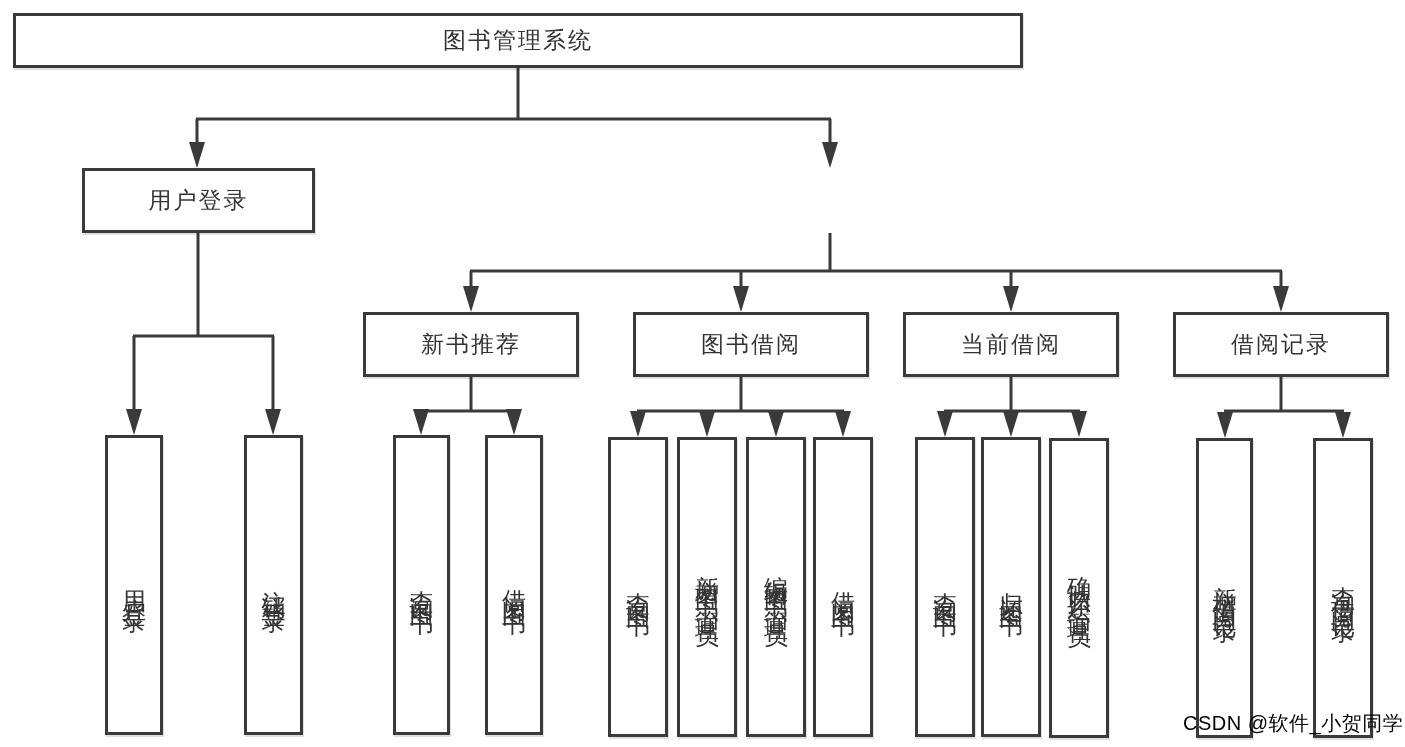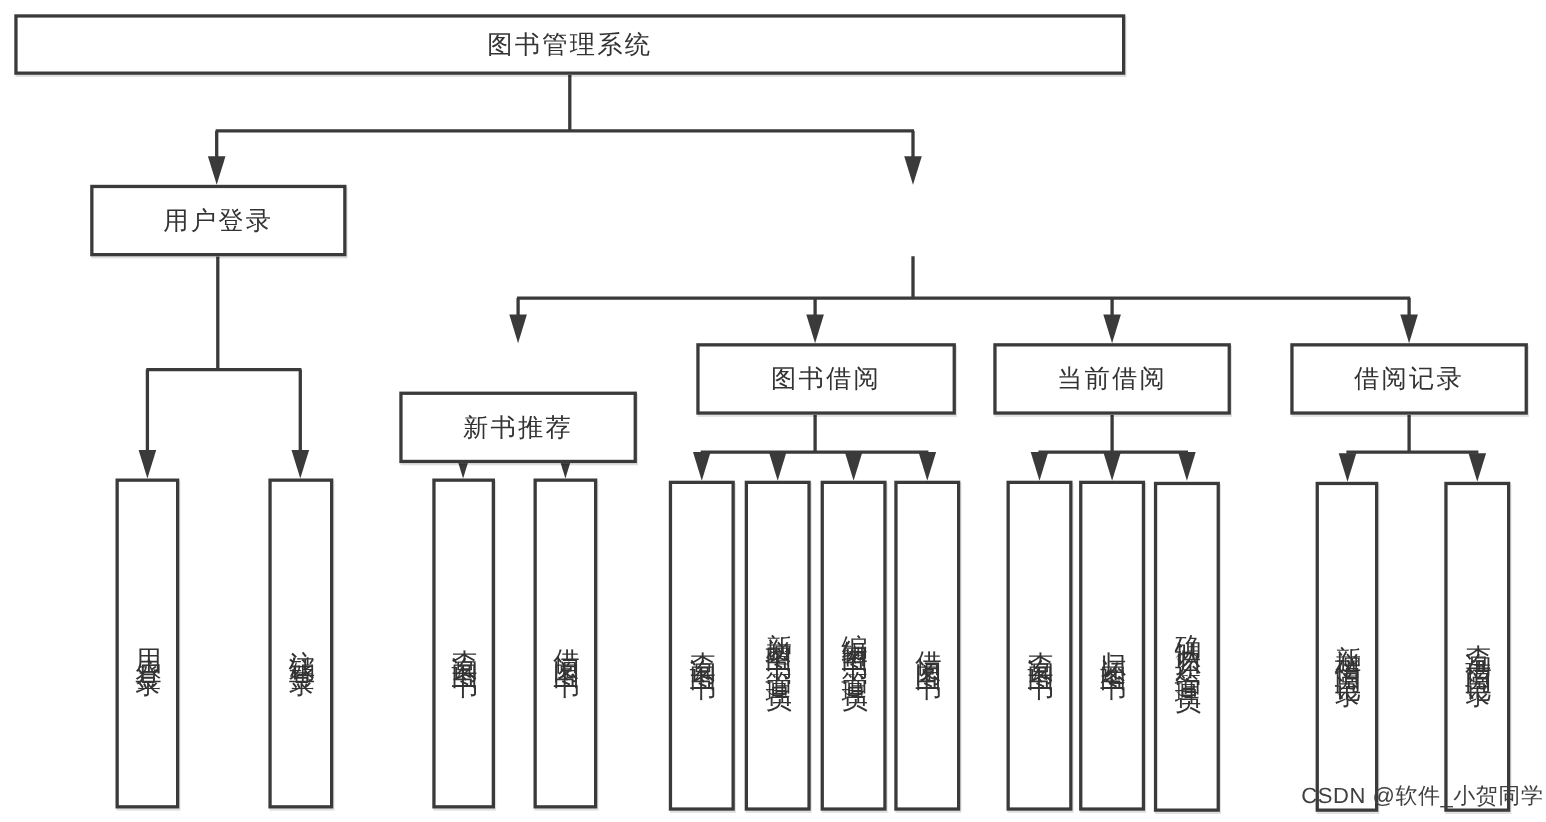--- a/index.html
+++ b/index.html
@@ -52,21 +52,21 @@
     writing-mode: vertical-rl;
     text-orientation: mixed;
     line-height: 1;
   }
   .watermark {
     position: absolute;
     left: 1183px;
     top: 710px;
     z-index: 5;
     font-size: 20px;
-    color: #404040;
+    color: #000000;
     letter-spacing: 0.5px;
     white-space: nowrap;
   }
 </style>
 </head>
 <body>
 
 <div class="stage">
 
   <svg class="wires" width="1405" height="747" viewBox="0 0 1405 747">
@@ -101,21 +101,21 @@
       <use href="#arr" x="1079" y="437"></use>
       <use href="#arr" x="1225" y="438"></use>
       <use href="#arr" x="1343" y="438"></use>
     </g>
   </svg>
 
   <div class="node h" style="left:13px; top:13px; width:1010px; height:55px;">图书管理系统</div>
 
   <div class="node h" style="left:82px; top:168px; width:233px; height:65px;">用户登录</div>
 
-  <div class="node h" style="left:363px; top:312px; width:216px; height:65px;margin-top:44px;">新书推荐</div>
+  <div class="node h" style="left:363px; top:312px; width:216px; height:65px;">新书推荐</div>
   <div class="node h" style="left:633px; top:312px; width:236px; height:65px;">图书借阅</div>
   <div class="node h" style="left:1173px; top:312px; width:216px; height:65px;">借阅记录</div>
   <div class="node h" style="left:903px; top:312px; width:216px; height:65px;">当前借阅</div>
 
   <div class="node v" style="left:105px; top:435px; width:58px; height:300px;">用户登录</div>
   <div class="node v" style="left:244px; top:435px; width:59px; height:300px;">注销登录</div>
 
   <div class="node v" style="left:393px; top:435px; width:57px; height:300px;">查询图书</div>
   <div class="node v" style="left:485px; top:435px; width:58px; height:300px;">借阅图书</div>
 

